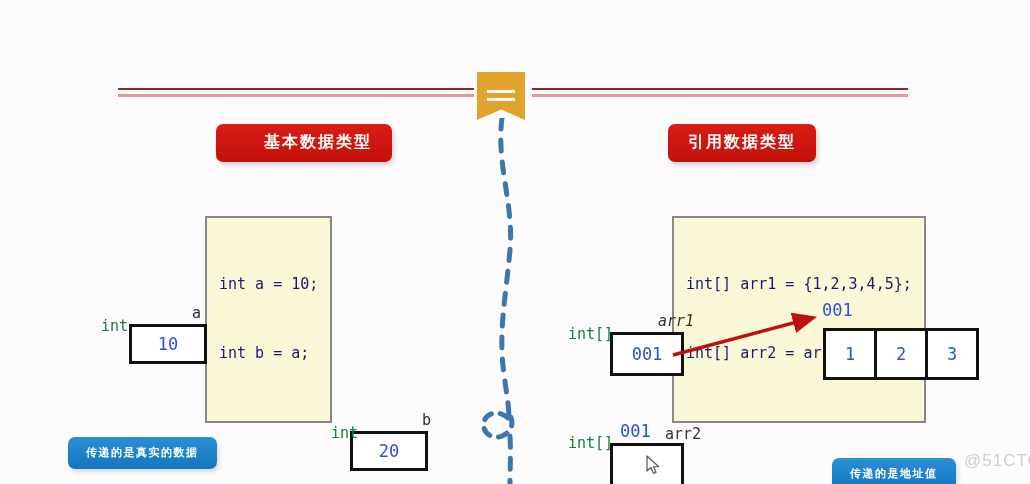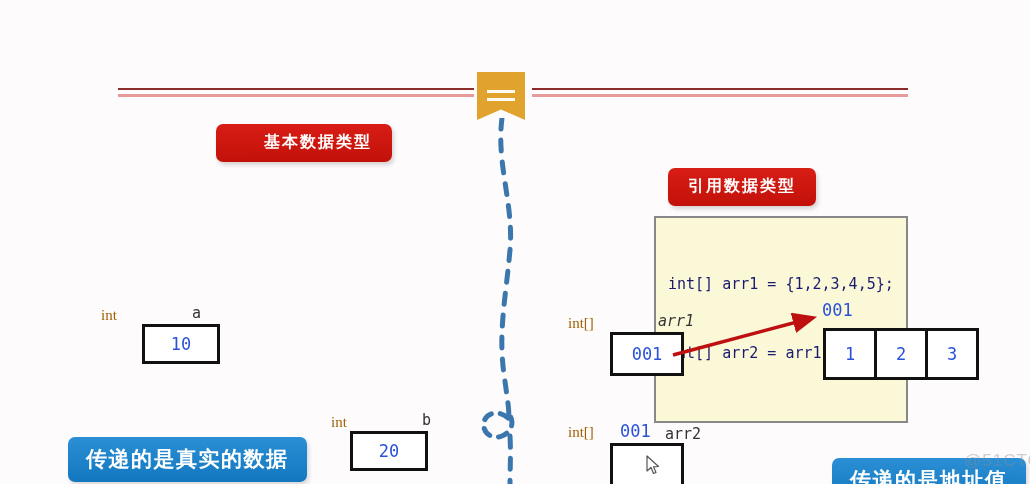--- a/index.html
+++ b/index.html
@@ -88,28 +88,28 @@
     color: #ffffff;
     font-size: 16px;
     font-weight: bold;
     letter-spacing: 2px;
     border-radius: 7px;
     padding: 8px 20px 9px 20px;
     box-shadow: 2px 3px 4px rgba(0,0,0,0.16);
     white-space: nowrap;
   }
   #badge-primitive { left: 216px; top: 124px; padding-left: 48px; }
-  #badge-reference { left: 668px; top: 124px; margin-top: 44px; }
+  #badge-reference { left: 668px; top: 124px; }
 
   
   .conclusion-badge {
     position: absolute;
     background: linear-gradient(180deg, #2a8fd4 0%, #1277bf 100%);
     color: #ffffff;
-    font-size: 21px;
+    font-size: 11px;
     font-weight: bold;
     letter-spacing: 1.5px;
     border-radius: 7px;
     padding: 8px 18px 9px 18px;
     box-shadow: 2px 3px 4px rgba(0,0,0,0.14);
     white-space: nowrap;
   }
   #conclusion-left  { left: 68px;  top: 437px; }
   #conclusion-right { left: 832px; top: 458px; }
 
@@ -119,54 +119,53 @@
     background: #fbf8d8;
     border: 2px solid #888888;
     font-family: "DejaVu Sans Mono", monospace;
     font-size: 15px;
     color: #1a1a6e;
     padding: 8px 12px 9px 12px;
     line-height: 1.55;
     white-space: pre;
   }
   #code-primitive { left: 205px; top: 216px; }
-  #code-reference { left: 654px; top: 216px; }
+  #code-reference { left: 672px; top: 216px; }
 
   
   .var-group { position: absolute; }
   .var-labels {
     position: relative;
     height: 20px;
     font-family: "DejaVu Sans Mono", monospace;
     font-size: 15px;
   }
   .var-labels .type {
     position: absolute;
-    left: 0; top: 3px;
-    color: #a16207;
-    font-family: Liberation Serif, serif;
+    left: 0; top: 13px;
+    color: #15803d;
   }
   .var-labels .name {
     position: absolute;
     top: 0;
     color: #333333;
   }
   .var-box {
     border: 3px solid #111111;
     background: #ffffff;
     text-align: center;
     font-family: "DejaVu Sans Mono", monospace;
     font-size: 17px;
     color: #2a52d8;
   }
 
   #var-a { left: 101px; top: 304px; }
   #var-a .var-labels { width: 106px; }
   #var-a .var-labels .name { left: 91px; }
-  #var-a .var-box { margin-left: 41px; width: 72px; height: 34px; line-height: 34px; }
+  #var-a .var-box { margin-left: 28px; width: 72px; height: 34px; line-height: 34px; }
 
   #var-b { left: 331px; top: 411px; }
   #var-b .var-labels { width: 106px; }
   #var-b .var-labels .name { left: 91px; }
   #var-b .var-box { margin-left: 19px; width: 72px; height: 34px; line-height: 34px; }
 
   #var-arr1 { left: 568px; top: 312px; }
   #var-arr1 .var-labels { width: 130px; }
   #var-arr1 .var-labels .name { left: 90px; font-style: italic; }
   #var-arr1 .var-box { margin-left: 42px; width: 68px; height: 38px; line-height: 38px; }
@@ -265,20 +264,24 @@
 
   <svg id="dashed-connector" viewBox="0 0 110 366">
     <path d="M 50 0 C 44 46, 62 86, 58 132 C 54 178, 46 214, 52 256 C 56 286, 58 296, 56 300" fill="none" stroke="#3b77ad" stroke-width="5" stroke-linecap="round" stroke-dasharray="11 11"></path>
     <path d="M 56 300 C 48 292, 34 294, 32 304 C 30 315, 40 322, 50 318 C 60 314, 62 304, 58 298" fill="none" stroke="#3b77ad" stroke-width="5" stroke-linecap="round" stroke-dasharray="9 9"></path>
     <path d="M 58 318 C 59 336, 58 352, 58 366" fill="none" stroke="#3b77ad" stroke-width="5" stroke-linecap="round" stroke-dasharray="11 11"></path>
   </svg>
 
   <div class="section-badge" id="badge-primitive">基本数据类型</div>
   <div class="section-badge" id="badge-reference">引用数据类型</div>
 
+  <div class="code-block" id="code-primitive">
+    <div>int a = 10;</div>
+    <div>int b = a;</div>
+  </div>
   <div class="code-block" id="code-reference">
     <div>int[] arr1 = {1,2,3,4,5};</div>
     <div>int[] arr2 = arr1;</div>
   </div>
 
   <div class="var-group" id="var-a">
     <div class="var-labels">
       <span class="type">int</span>
       <span class="name">a</span>
     </div>

